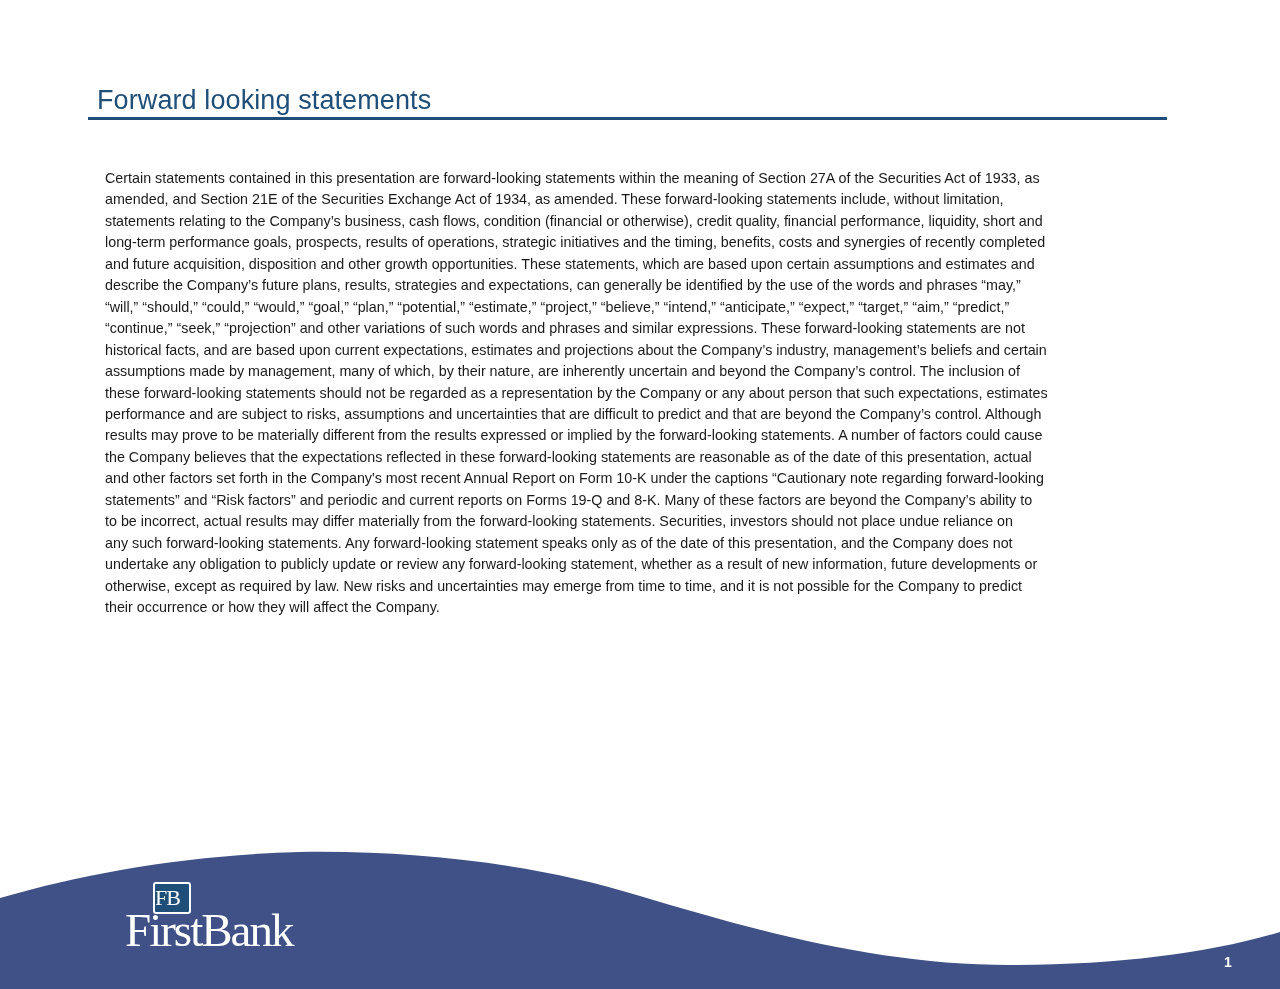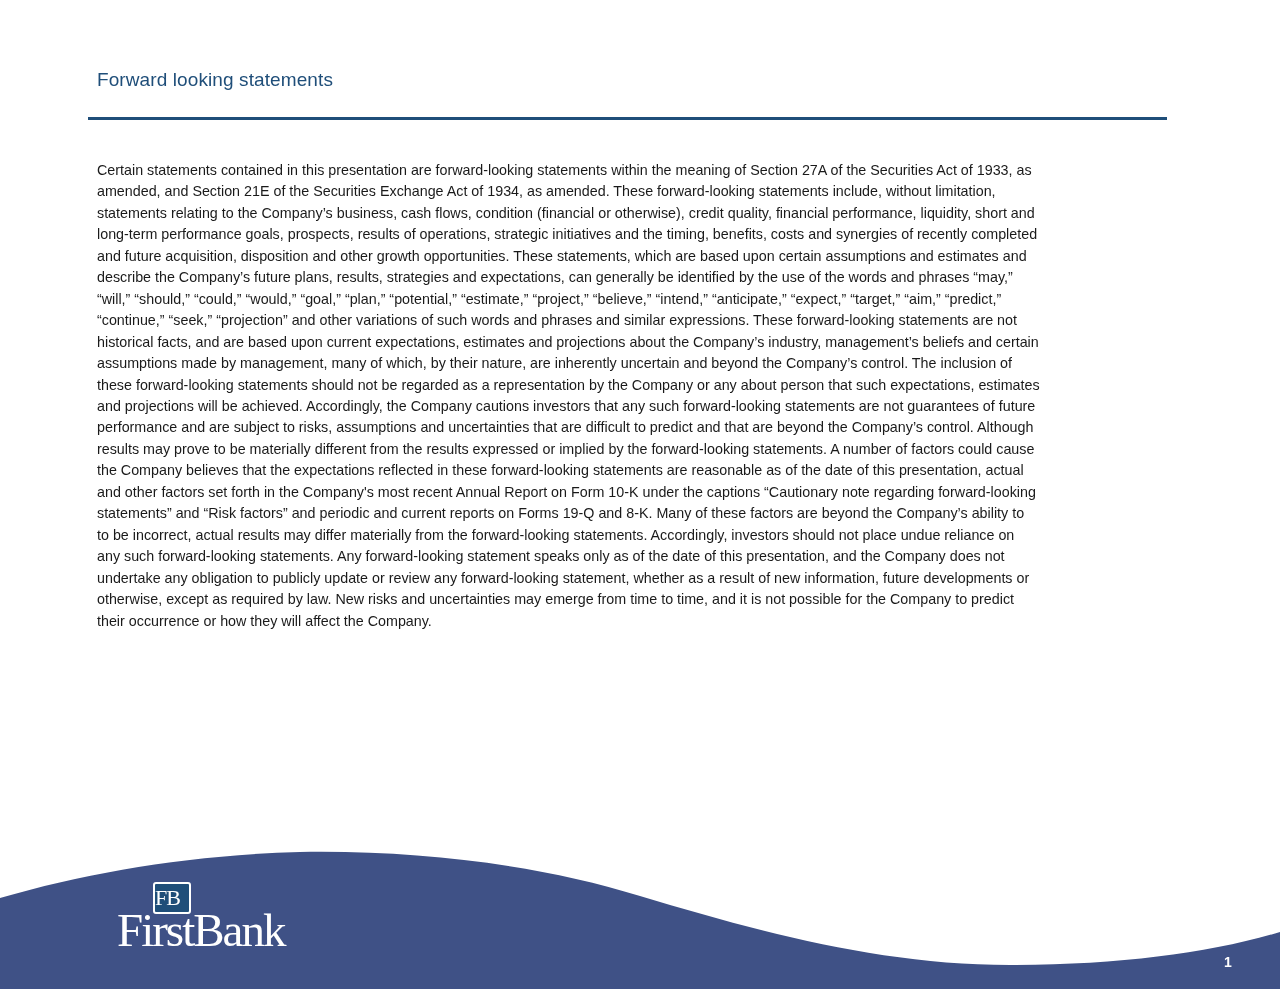--- a/index.html
+++ b/index.html
@@ -10,43 +10,43 @@
     body {
       width: 1280px;
       height: 989px;
       position: relative;
       overflow: hidden;
       font-family: "Liberation Sans", sans-serif;
     }
     .slide-title {
       position: absolute;
       left: 97px;
-      top: 60px;
+      top: 80px;
       margin: 0;
-      font-size: 19px;
+      font-size: 27px;
       font-weight: normal;
       color: #1f4e79;
       letter-spacing: 0.1px;
       line-height: 40px;
       white-space: nowrap;
     }
     .title-rule {
       position: absolute;
       left: 88px;
       top: 117px;
       width: 1079px;
       height: 3px;
       background: #1f4e79;
     }
     .body-text {
       position: absolute;
       left: 97px;
       top: 160px;
       width: 1075px;
-      margin: 0;
+      margin: 8px;
       font-size: 14.3px;
       line-height: 21.45px;
       color: #1a1a1a;
     }
     .body-text .line {
       display: block;
       white-space: nowrap;
     }
     .footer-wave {
       position: absolute;
@@ -74,21 +74,21 @@
       box-sizing: border-box;
       color: #ffffff;
       font-family: "Liberation Serif", serif;
       font-size: 22px;
       line-height: 28px;
       text-align: left;
       letter-spacing: -1px;
     }
     .logo-word {
       position: absolute;
-      left: 0;
+      left: 8px;
       top: 26px;
       color: #ffffff;
       font-family: "Liberation Serif", serif;
       font-size: 47px;
       line-height: 44px;
       letter-spacing: -2px;
       white-space: nowrap;
     }
     .page-number {
       position: absolute;
@@ -111,27 +111,26 @@
   <span class="line">amended, and Section 21E of the Securities Exchange Act of 1934, as amended. These forward-looking statements include, without limitation,</span>
   <span class="line">statements relating to the Company’s business, cash flows, condition (financial or otherwise), credit quality, financial performance, liquidity, short and</span>
   <span class="line">long-term performance goals, prospects, results of operations, strategic initiatives and the timing, benefits, costs and synergies of recently completed</span>
   <span class="line">and future acquisition, disposition and other growth opportunities.  These statements, which are based upon certain assumptions and estimates and</span>
   <span class="line">describe the Company’s future plans, results, strategies and expectations, can generally be identified by the use of the words and phrases “may,”</span>
   <span class="line">“will,” “should,” “could,” “would,” “goal,” “plan,” “potential,” “estimate,” “project,” “believe,” “intend,” “anticipate,” “expect,” “target,” “aim,” “predict,”</span>
   <span class="line">“continue,” “seek,” “projection” and other variations of such words and phrases and similar expressions. These forward-looking statements are not</span>
   <span class="line">historical facts, and are based upon current expectations, estimates and projections about the Company’s industry, management’s beliefs and certain</span>
   <span class="line">assumptions made by management, many of which, by their nature, are inherently uncertain and beyond the Company’s control.  The inclusion of</span>
   <span class="line">these forward-looking statements should not be regarded as a representation by the Company or any about person that such expectations, estimates</span>
-  <span class="line">and projections will be achieved.  Accordingly, the Company cautions investors that any such forward-looking statements are not guarantees of future</span>
   <span class="line">performance and are subject to risks, assumptions and uncertainties that are difficult to predict and that are beyond the Company’s control.  Although</span>
   <span class="line">results may prove to be materially different from the results expressed or implied by the forward-looking statements.  A number of factors could cause</span>
   <span class="line">the Company believes that the expectations reflected in these forward-looking statements are reasonable as of the date of this presentation, actual</span>
   <span class="line">and other factors set forth in the Company's most recent Annual Report on Form 10-K under the captions “Cautionary note regarding forward-looking</span>
   <span class="line">statements” and “Risk factors” and periodic and current reports on Forms 19-Q and 8-K. Many of these factors are beyond the Company’s ability to</span>
-  <span class="line">to be incorrect, actual results may differ materially from the forward-looking statements.  Accordingly, investors should not place undue reliance on</span>
+  <span class="line">to be incorrect, actual results may differ materially from the forward-looking statements.  Securities, investors should not place undue reliance on</span>
   <span class="line">any such forward-looking statements. Any forward-looking statement speaks only as of the date of this presentation, and the Company does not</span>
   <span class="line">undertake any obligation to publicly update or review any forward-looking statement, whether as a result of new information, future developments or</span>
   <span class="line">otherwise, except as required by law.  New risks and uncertainties may emerge from time to time, and it is not possible for the Company to predict</span>
   <span class="line">their occurrence or how they will affect the Company.</span>
 </div>
 
 <svg class="footer-wave" viewBox="0 0 1280 169" preserveAspectRatio="none" xmlns="http://www.w3.org/2000/svg">
   <path d="M0,78 C90,52 190,35 300,32 C420,30 540,45 640,76 C760,112 880,145 1010,145 C1120,145 1210,133 1280,112 L1280,169 L0,169 Z" fill="#3f5186"></path>
 </svg>
 

